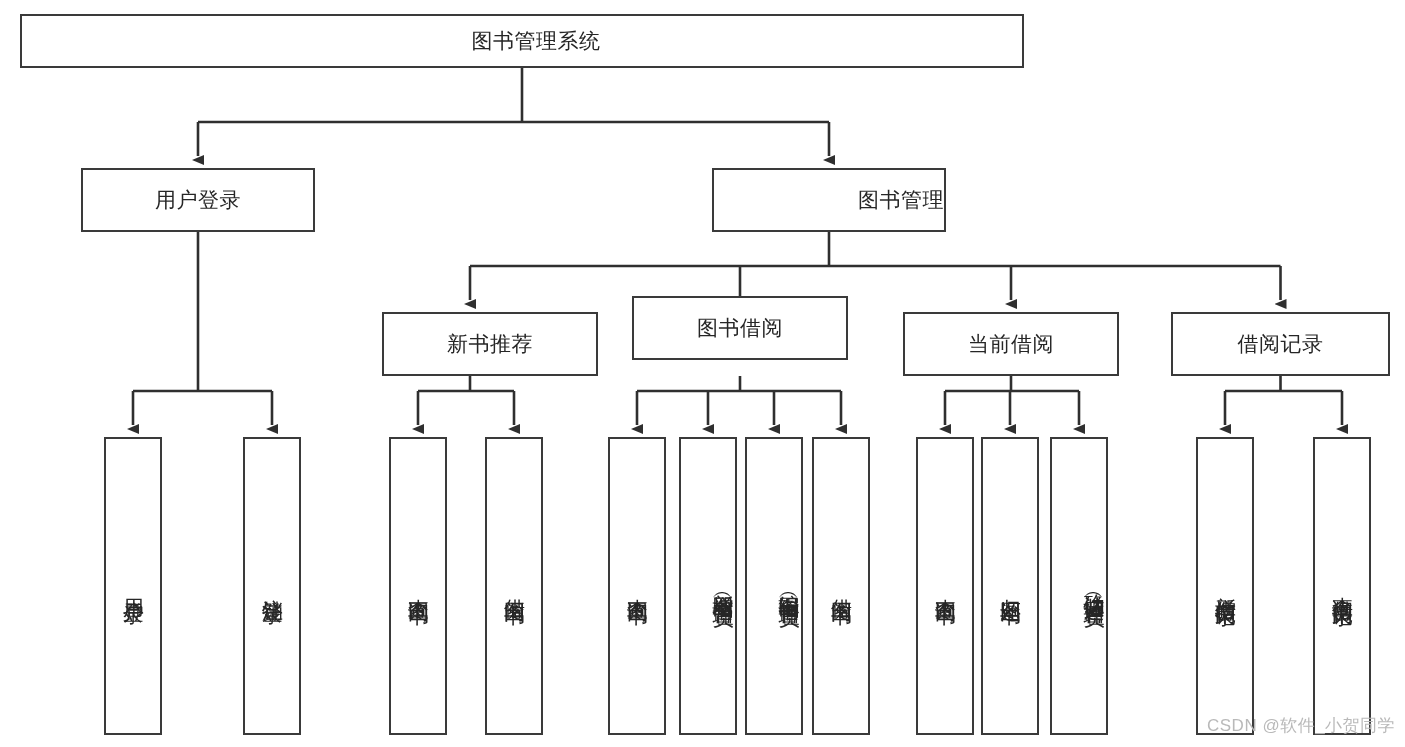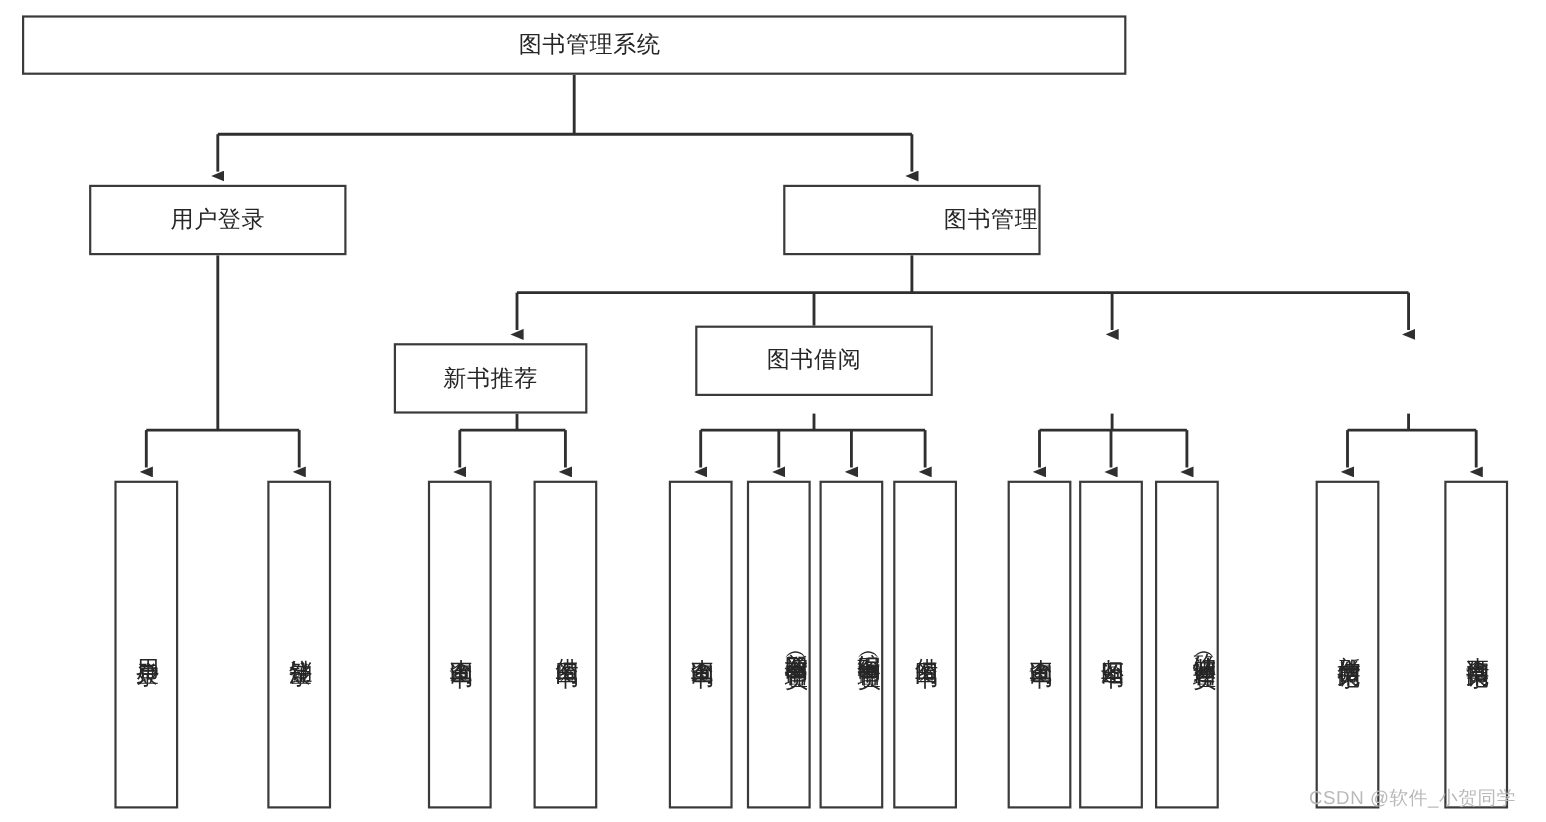--- a/index.html
+++ b/index.html
@@ -53,20 +53,21 @@
     text-orientation: upright;
     display: block;
   }
   .watermark {
     position: absolute;
     font-size: 17px;
     color: #b9b9b9;
     letter-spacing: 0.5px;
     white-space: nowrap;
     user-select: none;
+    margin-left: 17px;
   }
 </style>
 </head>
 <body>
 
 <div id="diagram-root">
 
   <svg id="wires" viewBox="0 0 1405 747" width="1405" height="747" xmlns="http://www.w3.org/2000/svg">
     <defs>
       <marker id="arrow" markerWidth="10" markerHeight="12" refX="1" refY="6" orient="auto" markerUnits="userSpaceOnUse">
@@ -115,29 +116,35 @@
   </div>
 
   <div class="node horiz" style="left:81px;top:168px;width:234px;height:64px;">
     <span>用户登录</span>
   </div>
 
   <div class="node horiz" style="left:712px;top:168px;width:234px;height:64px;justify-content:flex-end;">
     <span>图书管理</span>
   </div>
 
-  <div class="node horiz" style="left:358px;top:312px;width:176px;height:64px;font-family:Liberation Serif, serif;">
+  <div class="node horiz" style="left:382px;top:312px;width:216px;height:64px;">
     <span>新书推荐</span>
   </div>
 
   <div class="node horiz" style="left:632px;top:296px;width:216px;height:64px;">
     <span>图书借阅</span>
   </div>
 
+  <div class="node horiz" style="left:903px;top:312px;width:216px;height:64px;">
+    <span>当前借阅</span>
+  </div>
 
+  <div class="node horiz" style="left:1171px;top:312px;width:219px;height:64px;">
+    <span>借阅记录</span>
+  </div>
 
   <div class="node vert" style="left:104px;top:437px;width:58px;height:298px;">
     <span>用户登录</span>
   </div>
 
   <div class="node vert" style="left:243px;top:437px;width:58px;height:298px;">
     <span>注销登录</span>
   </div>
 
   <div class="node vert" style="left:389px;top:437px;width:58px;height:298px;">

